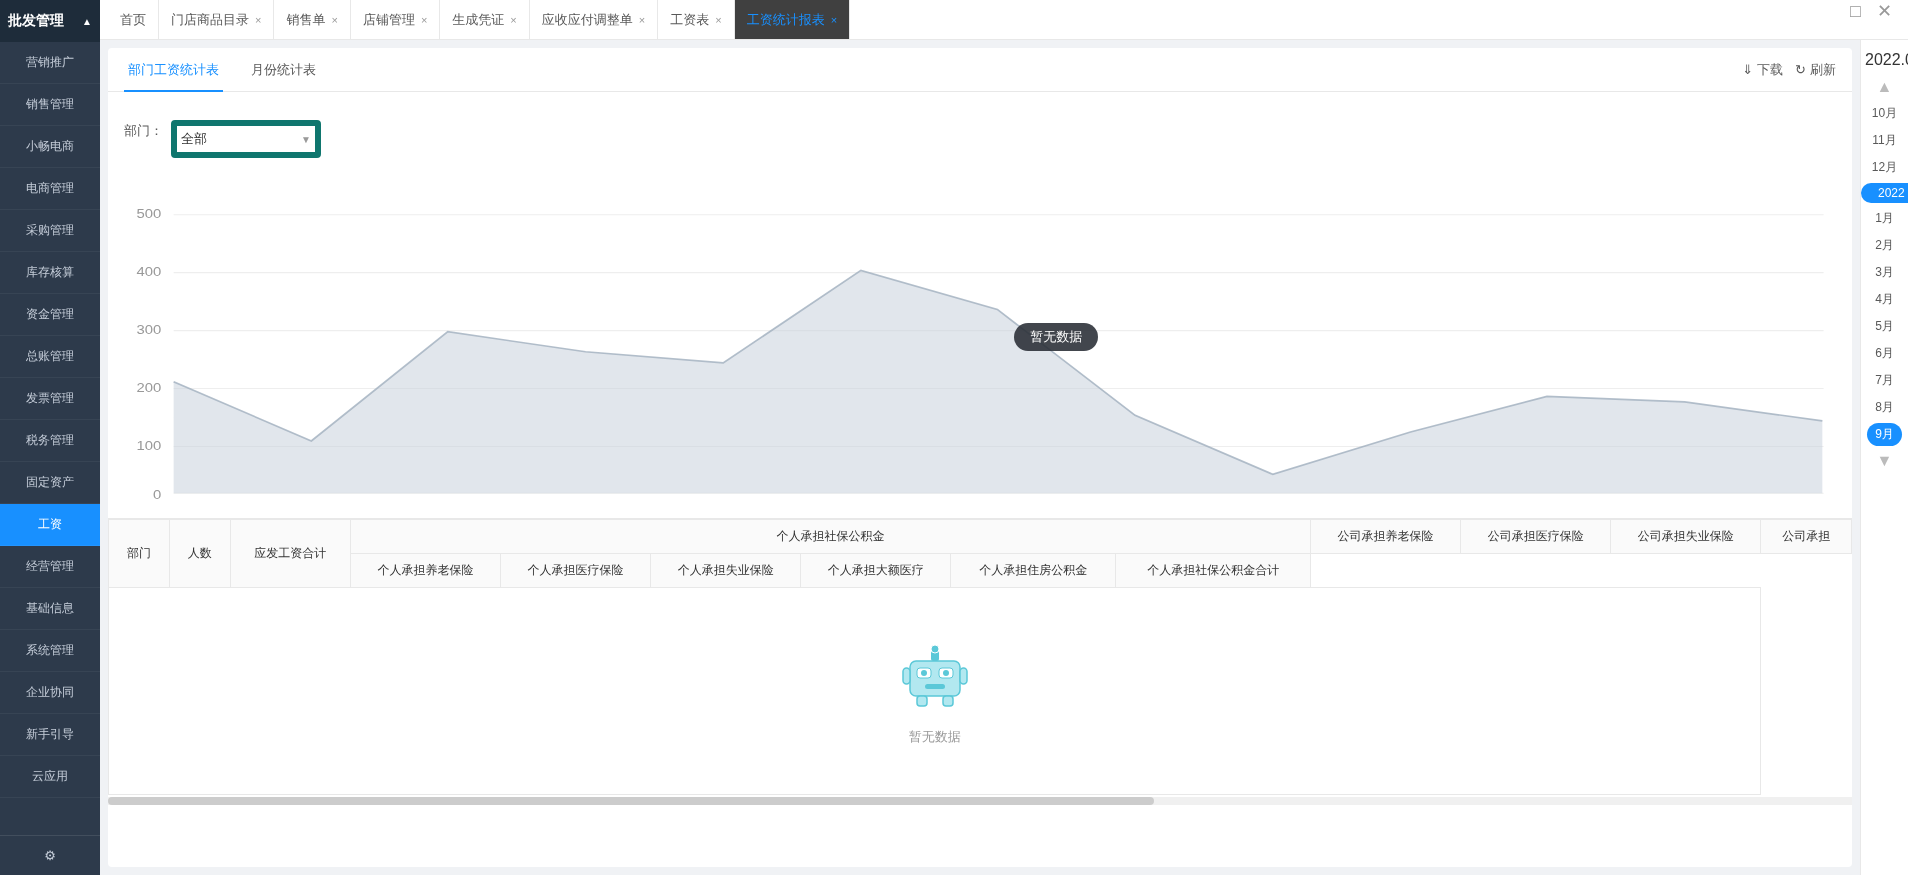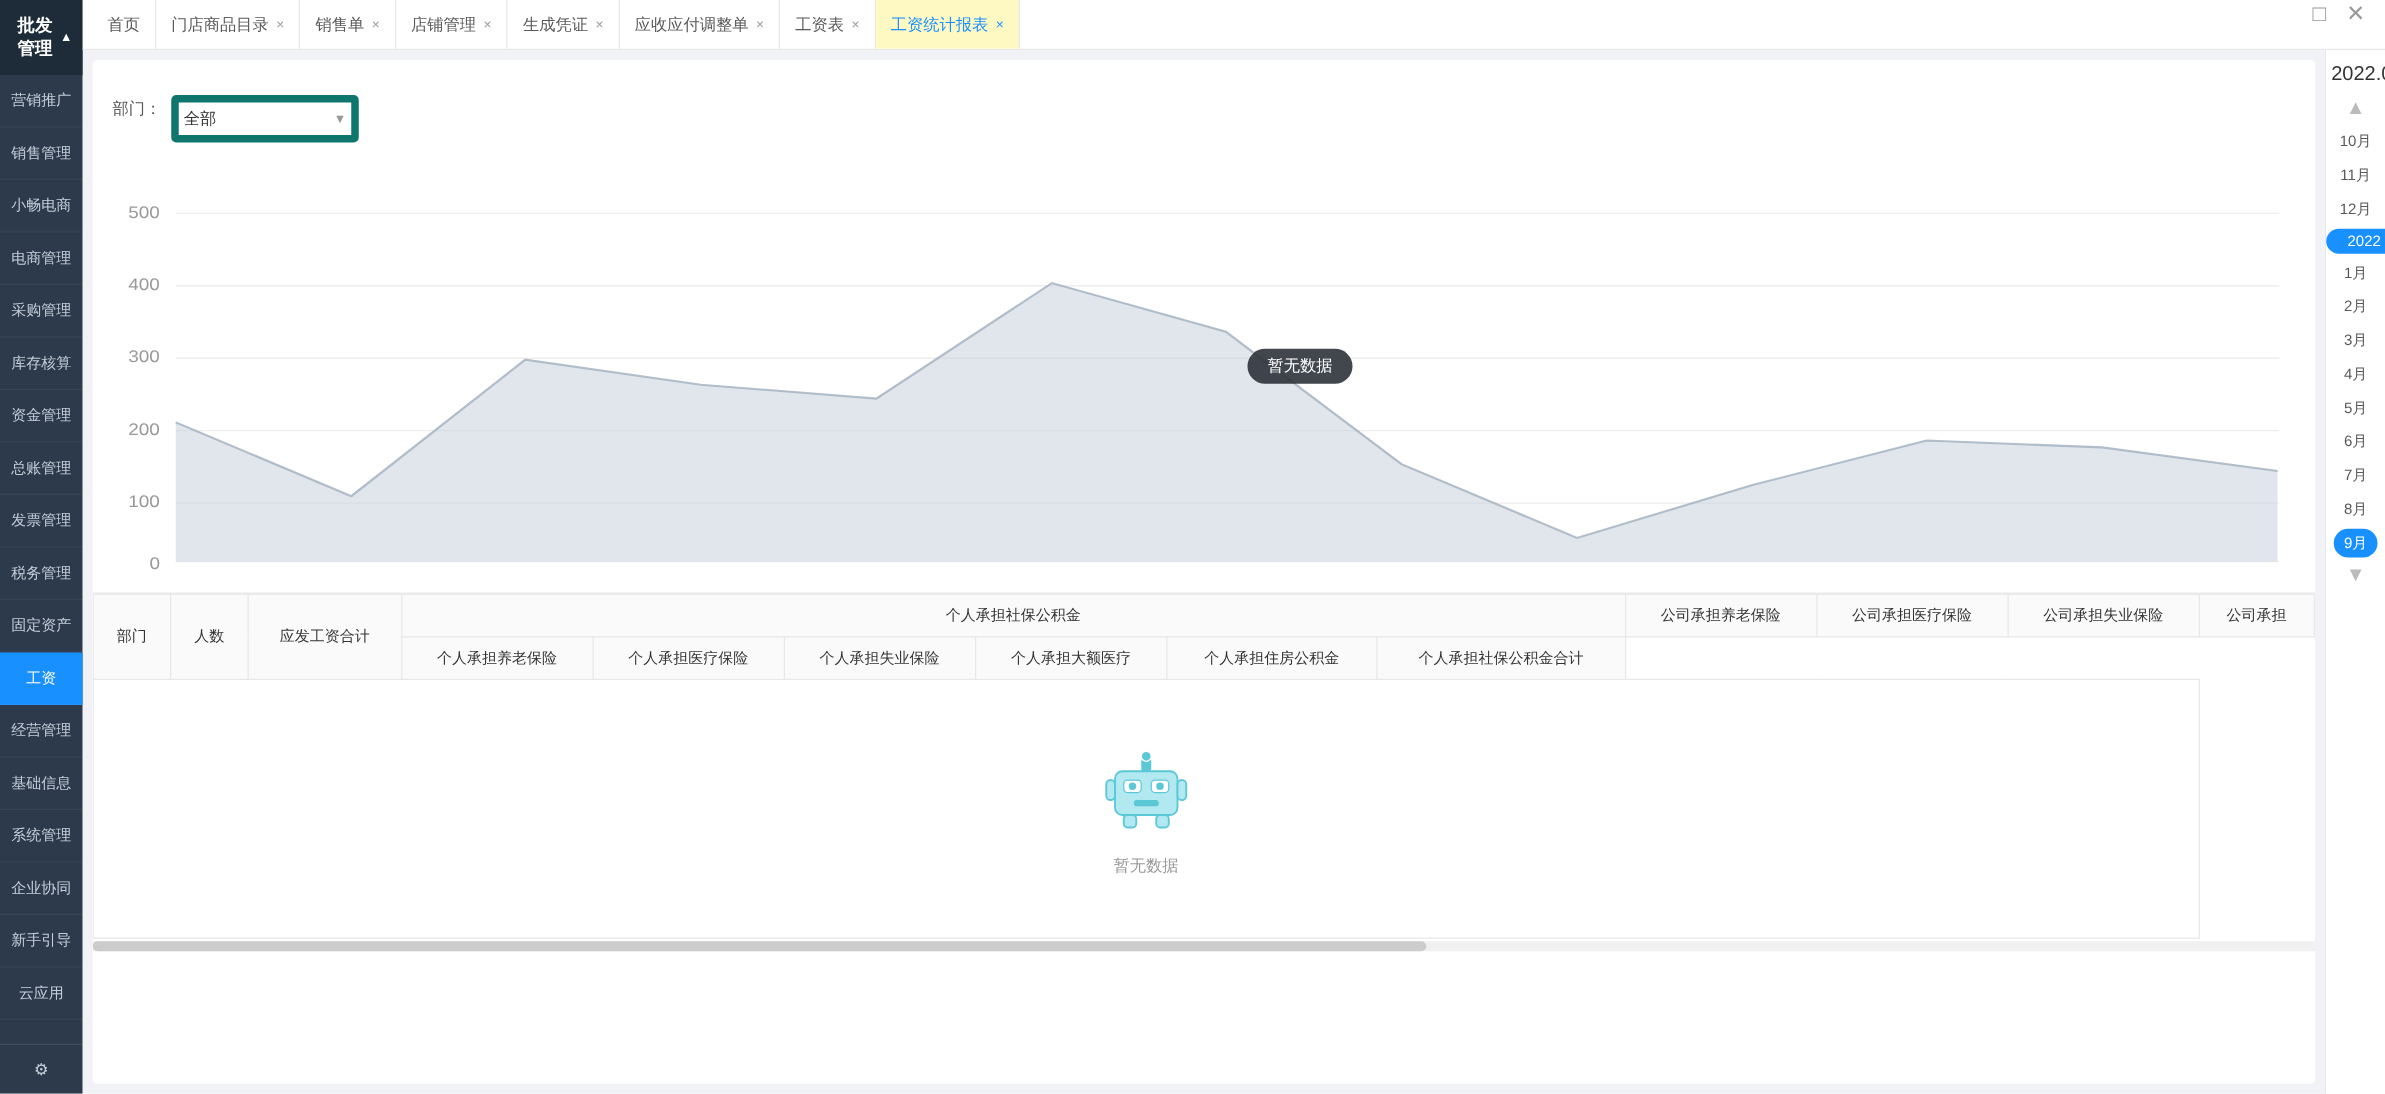--- a/index.html
+++ b/index.html
@@ -1,20 +1,20 @@
 <!DOCTYPE html>
 <html><head>
   <meta charset="utf-8">
   <style>
     * { box-sizing: border-box; margin: 0; padding: 0; }
     body { font-family: 'Microsoft YaHei', sans-serif; font-size: 13px; background: #f0f2f5; display: flex; height: 875px; overflow: hidden; }
 
     
     .sidebar {
-      width: 66px;
+      width: 100px;
       background: #2d3a4b;
       color: #c5cdd9;
       display: flex;
       flex-direction: column;
       height: 100%;
       flex-shrink: 0;
     }
     .sidebar-header {
       background: #1e2c3a;
       color: #fff;
@@ -72,21 +72,21 @@
       padding: 0 12px;
       height: 40px;
       font-size: 13px;
       cursor: pointer;
       color: #595959;
       border-right: 1px solid #e8e8e8;
       white-space: nowrap;
       gap: 6px;
     }
     .tab.active {
-      background: #fef9c3;
+      background: #404040;
       color: #1890ff;
     }
     .tab .close-x {
       font-size: 11px;
       color: #999;
       cursor: pointer;
     }
     .tab.active .close-x { color: #1890ff; }
     .tab-bar-end {
       margin-left: auto;
@@ -422,20 +422,38 @@
     <div class="tab-bar-end">
       <span class="tab-bar-end-btn">□</span>
       <span class="tab-bar-end-btn">✕</span>
     </div>
   </div>
 
   <div class="content">
 
     <div class="page">
 
+      <div class="sub-tabs">
+        <div class="sub-tab active">
+          <span>部门工资统计表</span>
+        </div>
+        <div class="sub-tab">
+          <span>月份统计表</span>
+        </div>
+        <div class="sub-tab-actions">
+          <div class="action-btn">
+            <span>⇓</span>
+            <span>下载</span>
+          </div>
+          <div class="action-btn">
+            <span>↻</span>
+            <span>刷新</span>
+          </div>
+        </div>
+      </div>
 
       <div class="filter-row">
         <span class="filter-label">部门：</span>
         <div class="filter-select">
           <span>全部</span>
           <span class="arrow">▼</span>
         </div>
       </div>
 
       <div class="chart-area">

